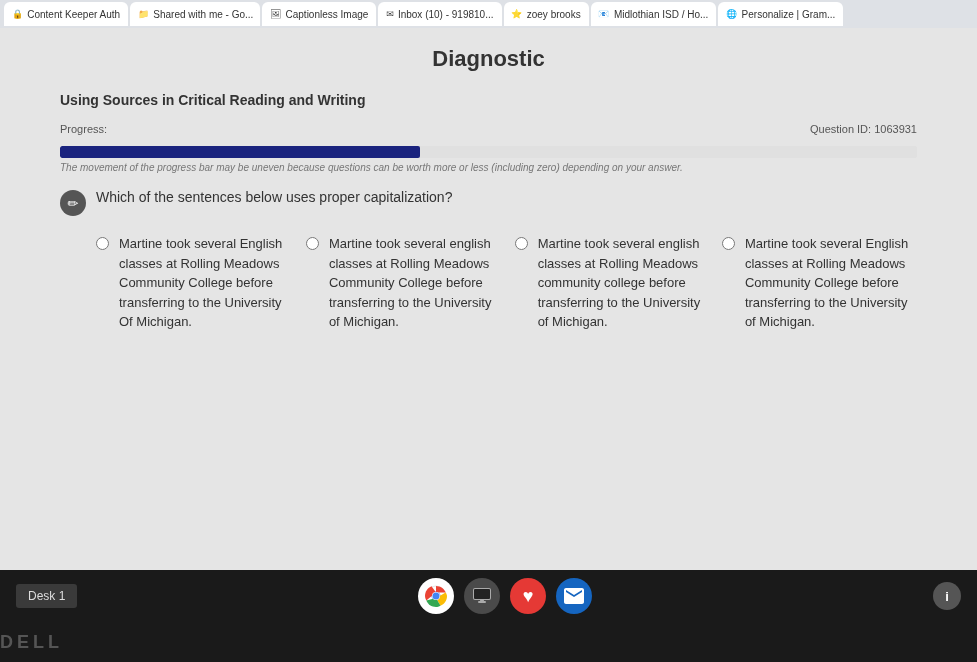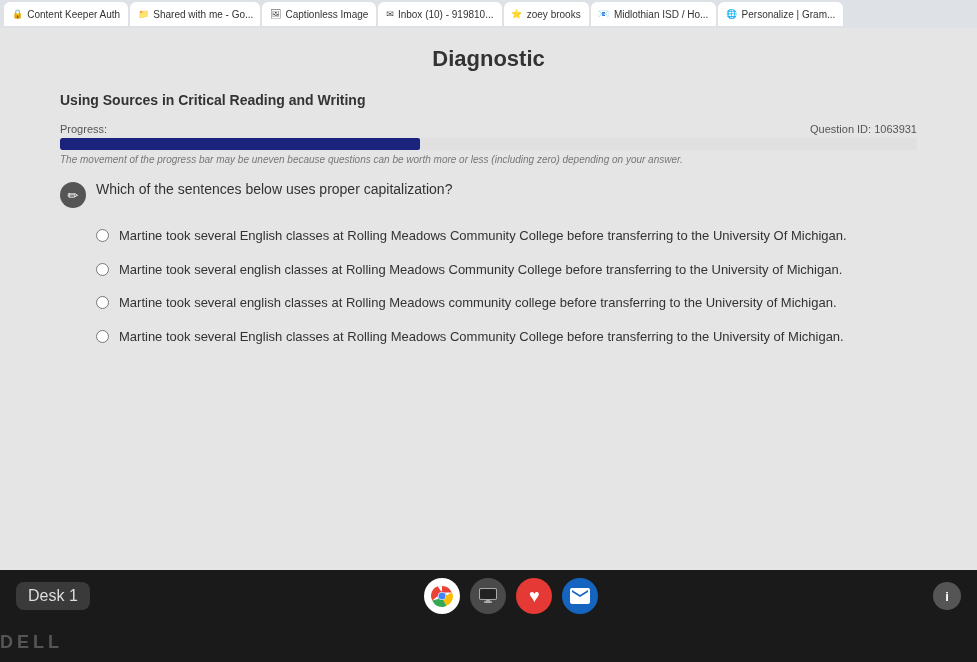--- a/index.html
+++ b/index.html
@@ -68,21 +68,21 @@
       font-size: 14px;
       font-weight: bold;
       color: #333;
       margin-bottom: 15px;
     }
 
     .progress-row {
       display: flex;
       align-items: center;
       justify-content: space-between;
-      margin-bottom: 3px;
+      margin-bottom: 11px;
     }
 
     .progress-label {
       font-size: 11px;
       color: #555;
     }
 
     .question-id {
       font-size: 11px;
       color: #555;
@@ -134,21 +134,20 @@
     .question-text {
       font-size: 14px;
       color: #333;
       font-weight: 500;
     }
 
     .options-list {
       list-style: none;
       padding-left: 36px;
       display: flex;
-      flex-direction: column;
       gap: 14px;
     }
 
     .option-item {
       display: flex;
       align-items: flex-start;
       gap: 10px;
       font-size: 13px;
       color: #333;
       line-height: 1.5;
@@ -168,23 +167,23 @@
       align-items: center;
       padding: 0 16px;
       gap: 12px;
       flex-shrink: 0;
     }
 
     .desk-btn {
       background: #3a3a3a;
       color: #ddd;
       border: none;
-      border-radius: 8px;
+      border-radius: 3px;
       padding: 5px 12px;
-      font-size: 16px;
+      font-size: 12px;
       cursor: pointer;
     }
 
     .taskbar-icons {
       display: flex;
       align-items: center;
       gap: 10px;
       flex: 1;
       justify-content: center;
     }

